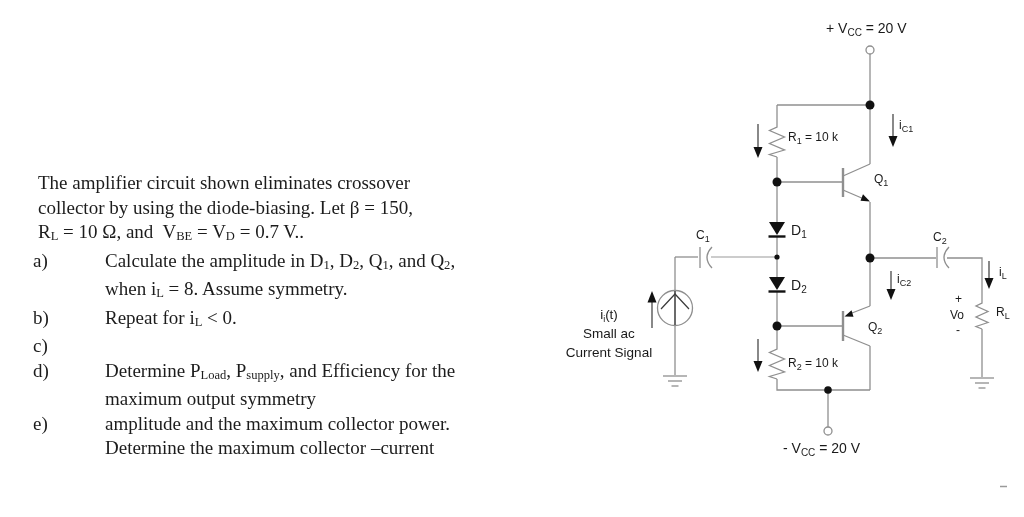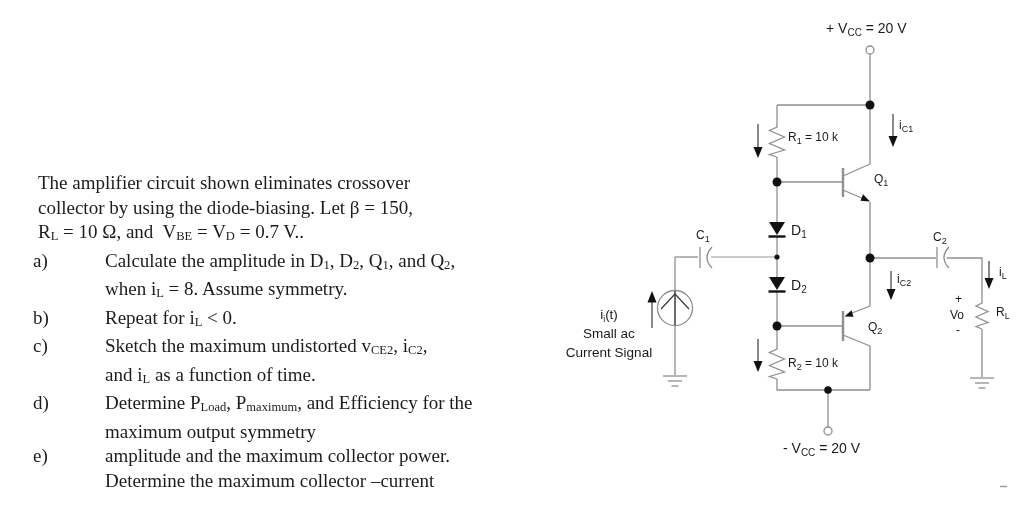--- a/index.html
+++ b/index.html
@@ -48,30 +48,26 @@
 
     <div class="item">
       <div class="ilabel">b)</div>
       <div class="ibody">
         <div class="iline"><span>Repeat for i</span><span class="sb">L</span><span> &lt; 0.</span></div>
       </div>
     </div>
 
     <div class="item">
       <div class="ilabel">c)</div>
-      <div class="ibody">
-        <div class="iline"><span>Sketch the maximum undistorted v</span><span class="sb">CE2</span><span>, i</span><span class="sb">C2</span><span>,</span></div>
-        <div class="iline"><span>and i</span><span class="sb">L</span><span> as a function of time.</span></div>
-      </div>
     </div>
 
     <div class="item">
       <div class="ilabel">d)</div>
       <div class="ibody">
-        <div class="iline"><span>Determine P</span><span class="sb">Load</span><span>, P</span><span class="sb">maximum</span><span>, and Efficiency for the</span></div>
+        <div class="iline"><span>Determine P</span><span class="sb">Load</span><span>, P</span><span class="sb">supply</span><span>, and Efficiency for the</span></div>
         <div class="iline"><span>maximum output symmetry</span></div>
       </div>
     </div>
 
     <div class="item">
       <div class="ilabel">e)</div>
       <div class="ibody">
         <div class="iline"><span>amplitude and the maximum collector power.</span></div>
         <div class="iline"><span>Determine the maximum collector –current</span></div>
       </div>

